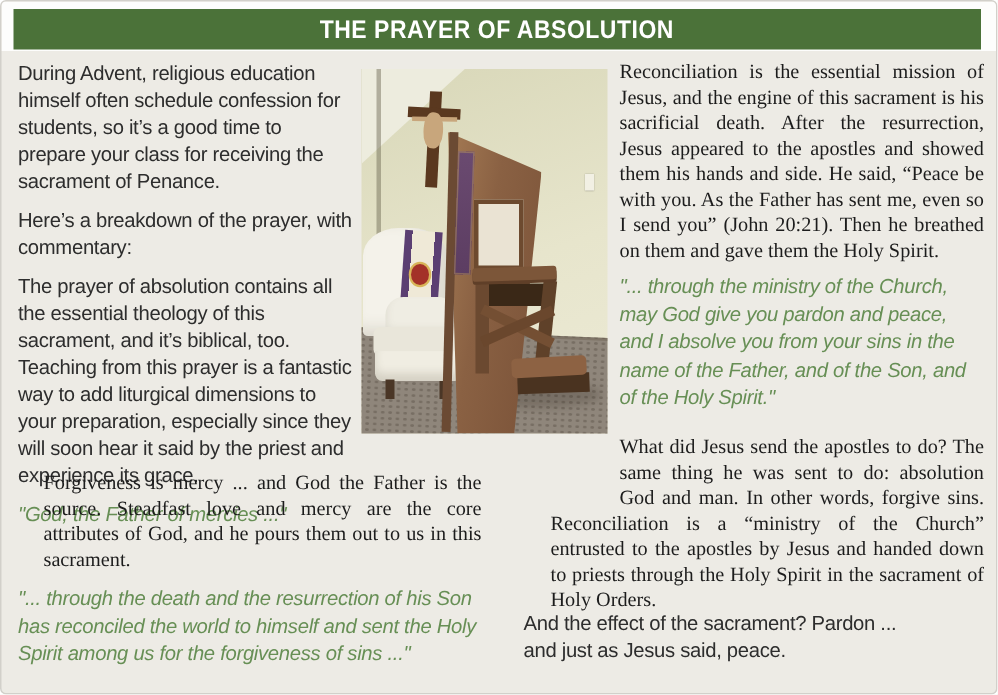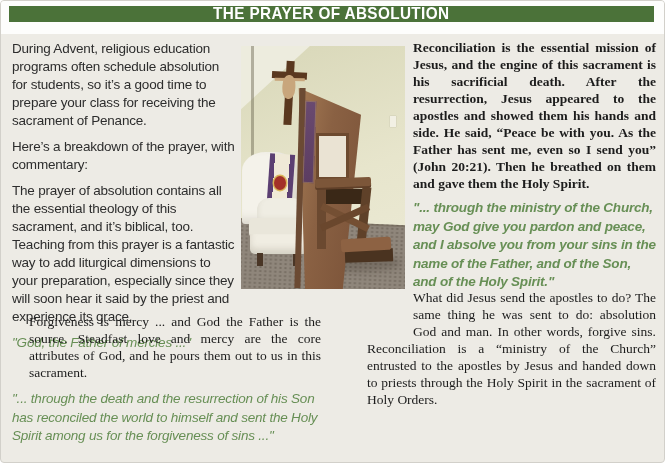--- a/index.html
+++ b/index.html
@@ -5,42 +5,42 @@
   html,body{margin:0;padding:0;background:#ffffff;}
   .page{
     position:relative; width:663px; height:461px;
     border:1px solid #d2d0ca; border-radius:4px;
     background:#edebe5; overflow:hidden;
     font-family:"Liberation Sans", sans-serif;
     color:#2d2d2d;
   }
   .top-band{position:absolute; top:0; left:0; right:0; height:33px; background:#fdfdfc;}
   .header-bar{
-    position:absolute; top:5px; left:8px; width:645px; height:16px;
+    position:absolute; top:5px; left:8px; width:645px; height:27px;
     background:#4b7239; display:flex; align-items:center; justify-content:center;
   }
   .header-bar .title{
     color:#ffffff; font-weight:bold; font-size:17px; letter-spacing:.4px;
     transform:scaleX(.9); white-space:nowrap;
   }
   p{margin:0 0 7px 0;}
   .sans{font-size:13.5px; line-height:18px; letter-spacing:-.2px;}
   .serif{
     font-family:"Liberation Serif", serif; font-size:13.5px; line-height:17px;
     color:#1c1c1c; text-align:justify;
   }
   .quote{
     font-style:italic; color:#678f55; font-size:13.5px; line-height:18.5px;
     letter-spacing:-.2px;
   }
   .col-left{position:absolute; left:11px; top:39px; width:224px;}
   .col-left .sans{margin-bottom:8px;}
   .block-left-bottom{position:absolute; left:11px; top:312px; width:320px;}
   .block-left-bottom .serif{margin-left:17px; width:292px; margin-bottom:9px;}
-  .col-right{position:absolute; left:412px; top:38px; width:243px;font-weight:bold;}
+  .col-right{position:absolute; left:412px; top:38px; width:243px;}
   .col-right .serif{margin-bottom:7px;}
   .block-apostles{position:absolute; left:366px; top:288px; width:289px;}
   .wrap-spacer{float:left; width:46px; height:36px;}
   .block-effect{position:absolute; left:348px; top:406px; width:258px;}
 
   
   .photo{
     position:absolute; left:240px; top:45px; width:164px; height:243px;
     overflow:hidden; background:linear-gradient(160deg,#d8d7b8,#e7e5cc 55%,#ecead6);
   }
@@ -112,21 +112,21 @@
 
 <div class="page">
 
   <div class="top-band"></div>
 
   <div class="header-bar">
     <span class="title">THE PRAYER OF ABSOLUTION</span>
   </div>
 
   <div class="col-left">
-    <p class="sans">During Advent, religious education programs often schedule absolution for students, so it’s a good time to prepare your class for receiving the sacrament of Penance.</p>
+    <p class="sans">During Advent, religious education himself often schedule confession for students, so it’s a good time to prepare your class for receiving the sacrament of Penance.</p>
     <p class="sans">Here’s a breakdown of the prayer, with commentary:</p>
     <p class="sans">The prayer of absolution contains all the essential theology of this sacrament, and it’s biblical, too. Teaching from this prayer is a fantastic way to add liturgical dimensions to your preparation, especially since they will soon hear it said by the priest and experience its grace.</p>
     <p class="quote">"God, the Father of mercies ..."</p>
   </div>
 
   <div class="photo" title="Confession corner: wooden crucifix on a pale green wall, white wing chair draped with a purple and white stole, wooden confessional screen with frosted window, and a wooden prie-dieu kneeler on gray carpet.">
     <div class="ceiling"></div>
     <div class="wall-trim"></div>
     <div class="light-switch"></div>
     <div class="carpet"></div>
@@ -171,14 +171,17 @@
 
   <div class="block-left-bottom">
     <p class="serif">Forgiveness is mercy ... and God the Father is the source. Steadfast love and mercy are the core attributes of God, and he pours them out to us in this sacrament.</p>
     <p class="quote">"... through the death and the resurrection of his Son has reconciled the world to himself and sent the Holy Spirit among us for the forgiveness of sins ..."</p>
   </div>
 
   <div class="block-apostles">
     <p class="serif"><span class="wrap-spacer"></span><span>What did Jesus send the apostles to do? The same thing he was sent to do: absolution God and man. In other words, forgive sins. Reconciliation is a “ministry of the Church” entrusted to the apostles by Jesus and handed down to priests through the Holy Spirit in the sacrament of Holy Orders.</span></p>
   </div>
 
+  <div class="block-effect">
+    <p class="sans">And the effect of the sacrament? Pardon ... and just as Jesus said, peace.</p>
+  </div>
 
 </div>
 
 </body></html>

